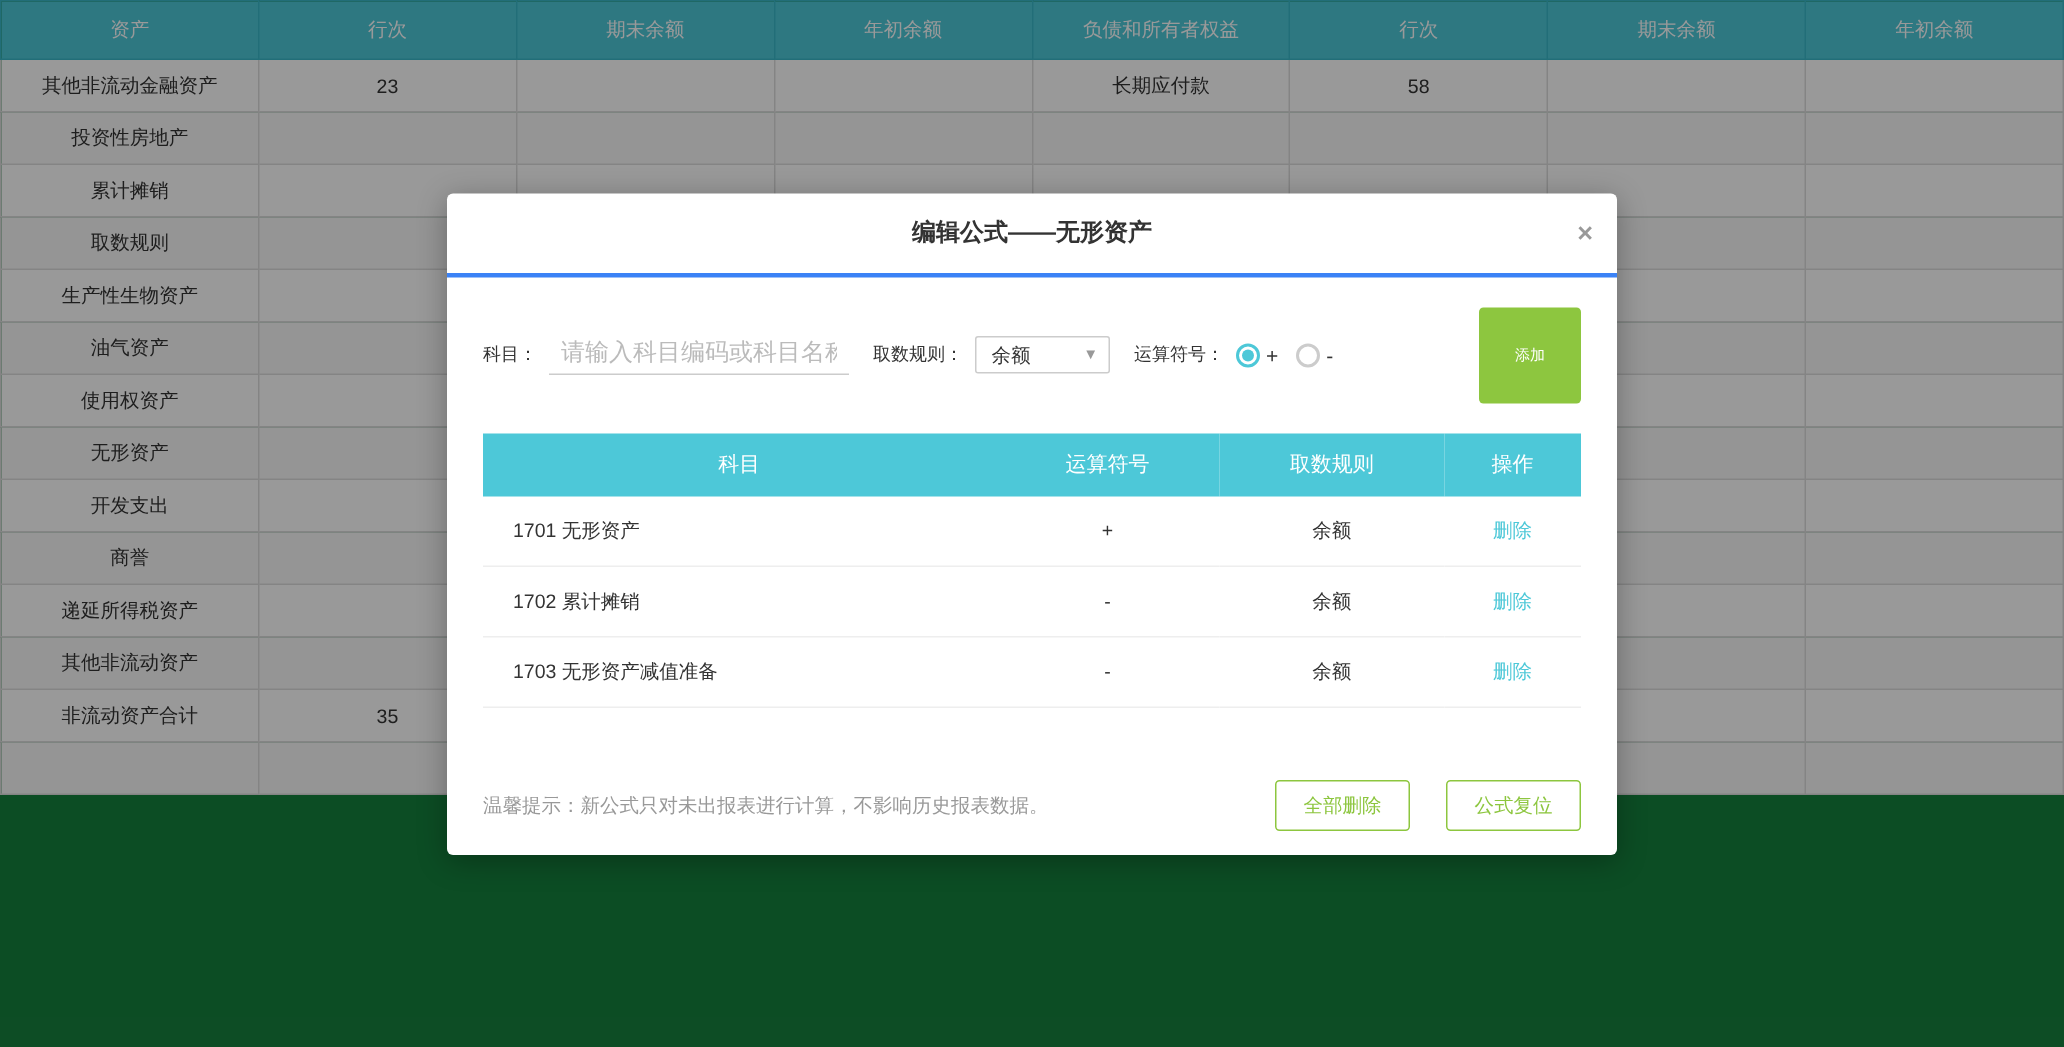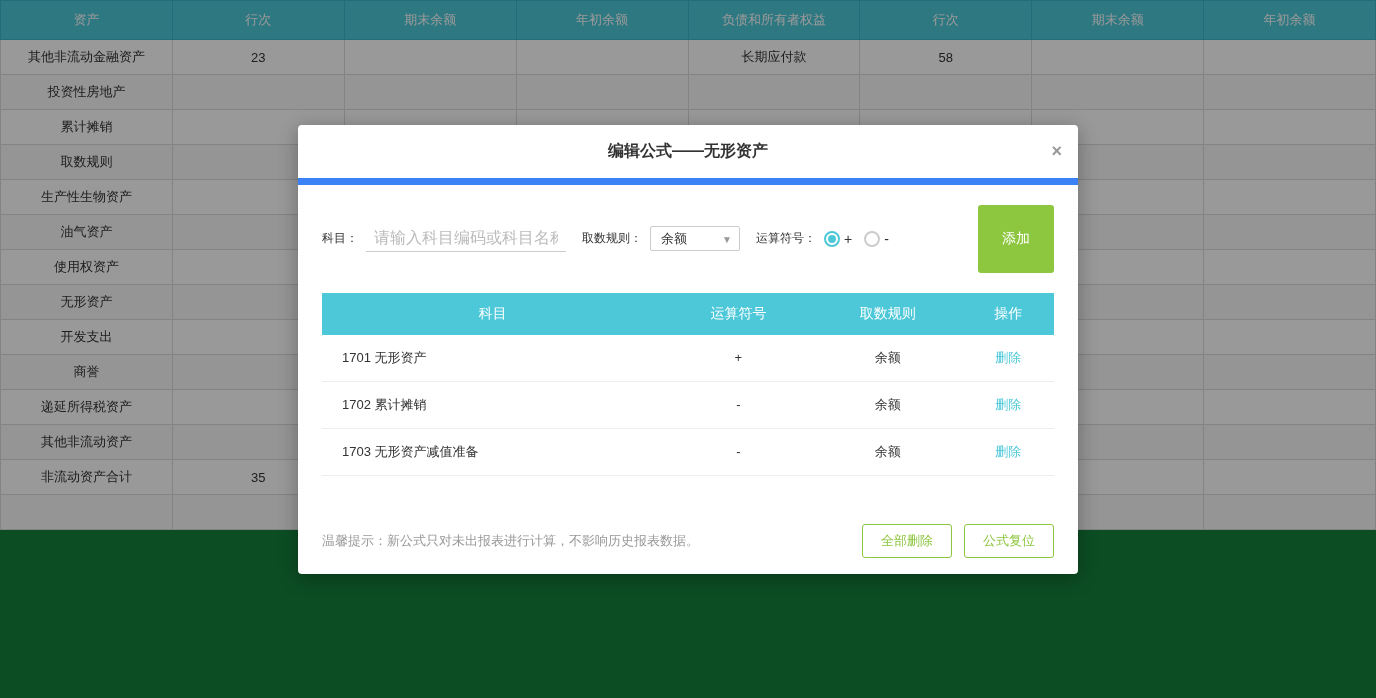--- a/index.html
+++ b/index.html
@@ -70,21 +70,21 @@
       position: relative;
       overflow: hidden;
     }
 
     .modal-header {
       padding: 16px 20px;
       text-align: center;
       font-size: 16px;
       font-weight: bold;
       color: #333;
-      border-bottom: 7px solid #3b82f6;
+      border-bottom: 3px solid #3b82f6;
       position: relative;
     }
 
     .modal-close {
       position: absolute;
       right: 16px;
       top: 50%;
       transform: translateY(-50%);
       cursor: pointer;
       color: #999;
@@ -205,21 +205,21 @@
       color: #333;
       font-size: 14px;
     }
 
     .btn-add {
       background: #8dc63f;
       color: #fff;
       border: none;
       border-radius: 3px;
       padding: 25px 24px;
-      font-size: 14px;
+      font-size: 10px;
       cursor: pointer;
       white-space: nowrap;
       margin-left: auto;
     }
 
     
     .data-table {
       width: 100%;
       border-collapse: collapse;
       margin-bottom: 16px;
@@ -263,21 +263,21 @@
       justify-content: space-between;
     }
 
     .footer-hint {
       color: #999;
       font-size: 13px;
     }
 
     .footer-buttons {
       display: flex;
-      gap: 12px;
+      gap: 24px;
     }
 
     .btn-outline {
       background: #fff;
       border: 1px solid #8dc63f;
       color: #8dc63f;
       border-radius: 3px;
       padding: 7px 18px;
       font-size: 13px;
       cursor: pointer;

